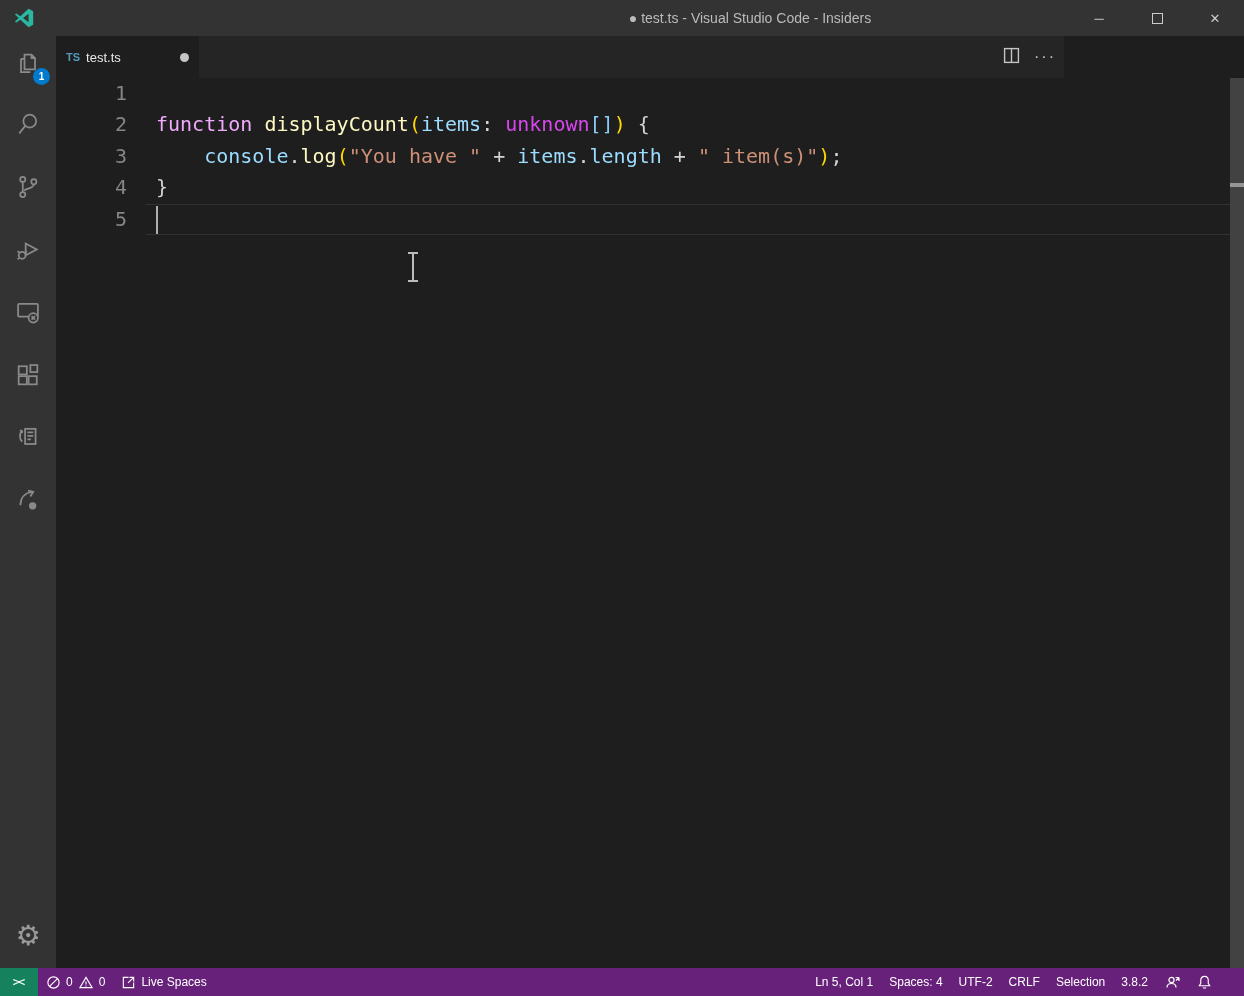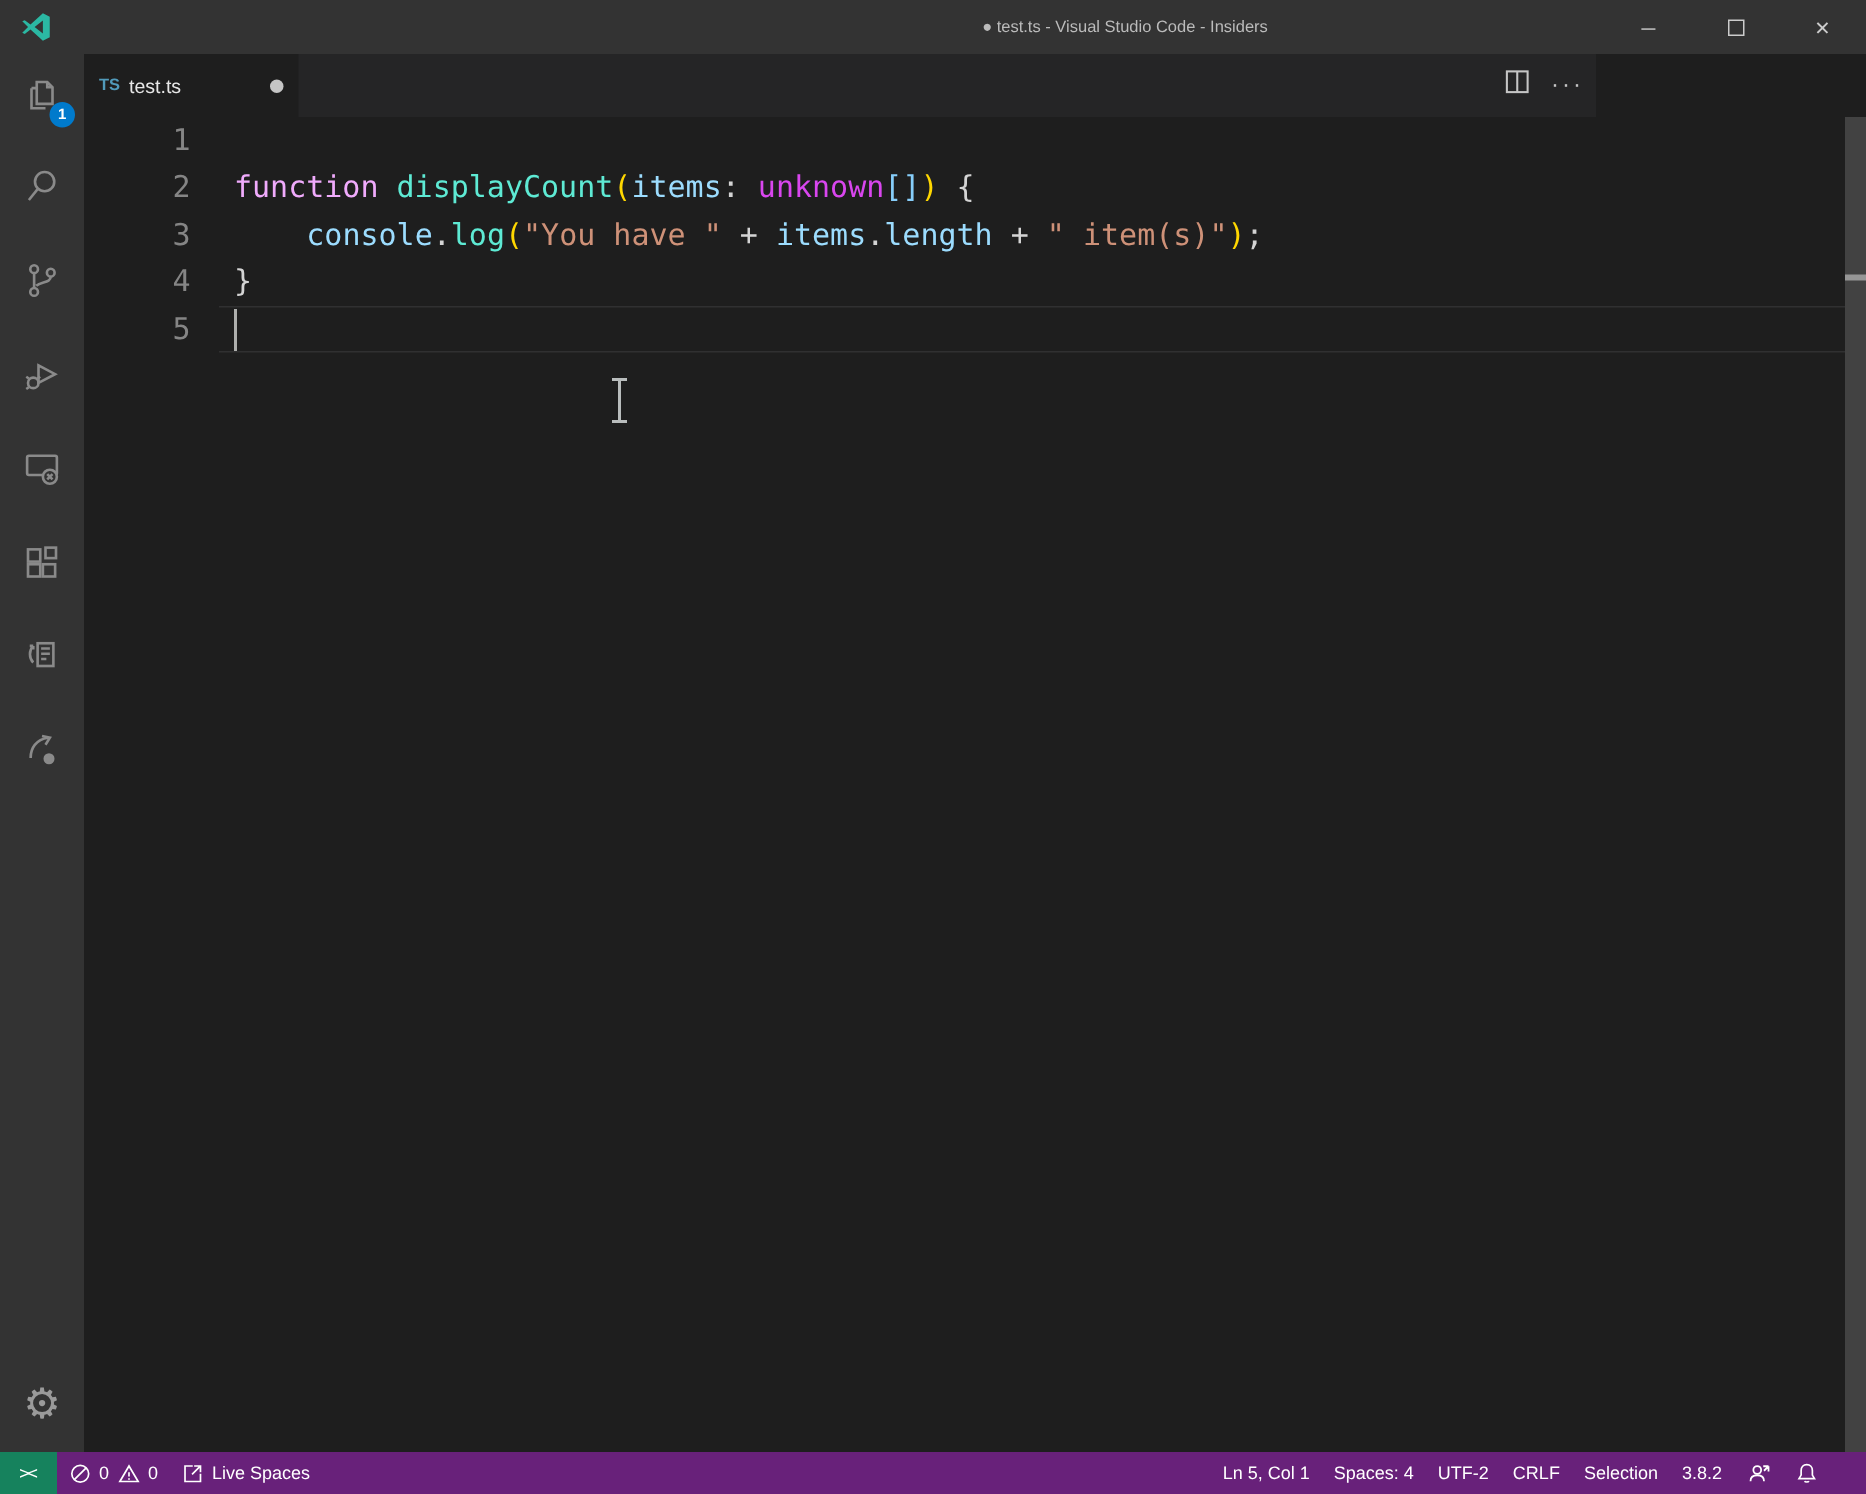--- a/index.html
+++ b/index.html
@@ -7,21 +7,21 @@
     font-family:"Liberation Sans", sans-serif; }
   .window { position:absolute; inset:0; width:1244px; height:996px; }
 
   
   .titlebar { position:absolute; left:0; top:0; width:1244px; height:36px;
     background:#333333; color:#CCCCCC; }
   .logo { position:absolute; left:12px; top:7px; width:24px; height:22px; }
   .menubar { position:absolute; left:40px; top:0; height:36px; display:flex; align-items:center; }
   .menu-item { padding:0 10px; font-size:13px; color:#CCCCCC; height:36px; line-height:36px; cursor:default; }
   .win-title { position:absolute; left:750px; top:0; transform:translateX(-50%);
-    height:40px; line-height:36px; font-size:11px; color:#BBBBBB; white-space:nowrap; }
+    height:40px; line-height:36px; font-size:14px; color:#BBBBBB; white-space:nowrap; }
   .win-controls { position:absolute; right:0; top:0; height:36px; display:flex; }
   .win-btn { width:58px; height:36px; display:flex; align-items:center; justify-content:center;
     color:#CCCCCC; font-size:13px; }
   .max-box { width:11px; height:11px; border:1px solid #CCCCCC; display:inline-block; }
 
   
   .activitybar { position:absolute; left:0; top:36px; width:56px; height:932px; background:#333333; }
   .act-icon { position:absolute; left:12px; width:32px; height:32px; display:flex;
     align-items:center; justify-content:center; }
   .act-icon svg { stroke:#8a8a8a; fill:none; stroke-width:1.5; }
@@ -43,21 +43,21 @@
   .ellipsis { color:#C5C5C5; font-size:16px; letter-spacing:2px; line-height:42px; }
 
   
   .editor { position:absolute; left:56px; top:78px; width:1188px; height:890px; background:#1E1E1E;
     font-family:"DejaVu Sans Mono","Liberation Mono",monospace; font-size:20px; }
   .code-row { display:flex; height:31.4px; line-height:31.4px; white-space:pre; }
   .gutter { width:71px; text-align:right; color:#858585; flex:none; }
   .gutter-spacer { width:19px; flex:none; }
   .code { flex:1; padding-left:10px; margin-right:14px; }
   .code-row.current .code { border-top:1px solid #303031; border-bottom:1px solid #303031; }
-  .tk-keyword { color:#f0abfc; } .tk-func { color:#5eead4; } .tk-var { color:#9CDCFE; }
+  .tk-keyword { color:#f0abfc; } .tk-func { color:#fef9c3; } .tk-var { color:#9CDCFE; }
   .tk-type { color:#d946ef; } .tk-string { color:#CE9178; } .tk-plain { color:#D4D4D4; }
   .tk-paren { color:#FFD700; } .tk-bracket { color:#87CEFA; }
   .caret { position:absolute; left:100px; top:128px; width:2px; height:28px; background:#AEAFAD; }
   .scrollbar { position:absolute; right:0; top:0; width:14px; height:890px; background:#424242; }
   .overview-mark { position:absolute; right:0; top:105px; width:14px; height:4px; background:#969696; }
 
   
   .ibeam { position:absolute; left:350px; top:174px; width:14px; height:30px; }
   .ibeam .stem { position:absolute; left:6px; top:2px; width:2px; height:26px; background:#b9bdbd; }
   .ibeam .top, .ibeam .bot { position:absolute; left:2px; width:10px; height:2px; background:#b9bdbd; }

